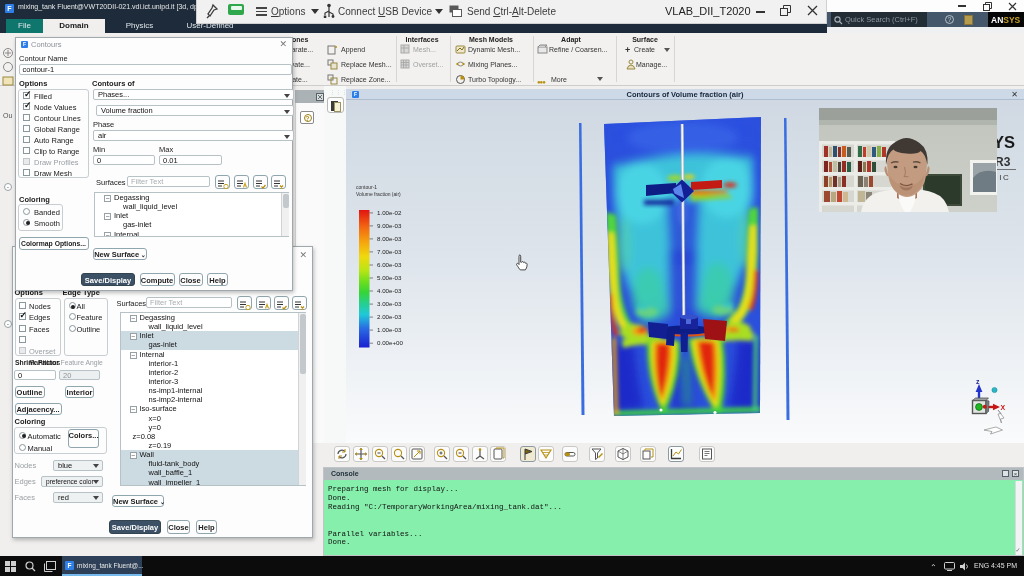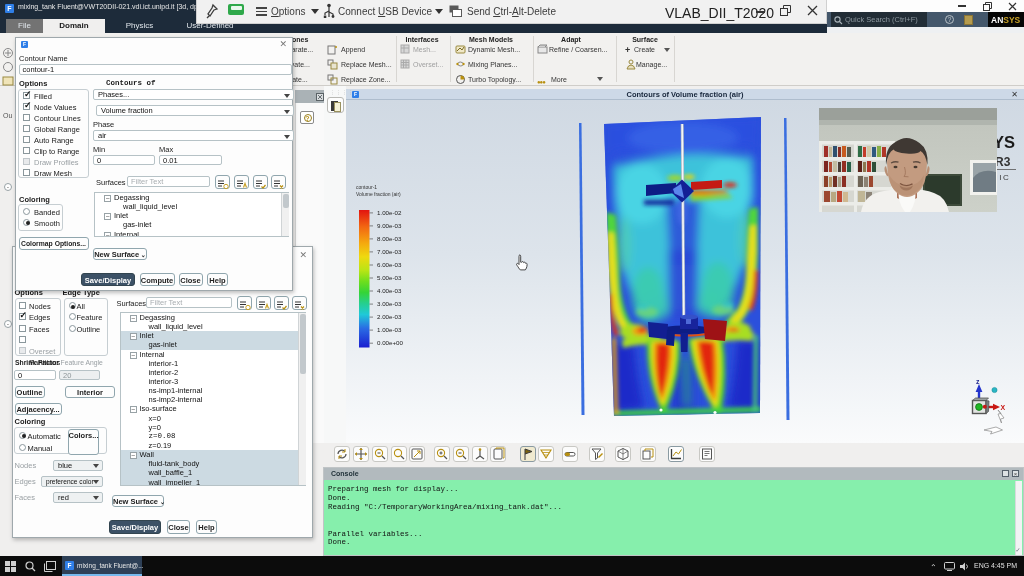--- a/index.html
+++ b/index.html
@@ -153,21 +153,21 @@
 </div>
 <div class="abs" style="left:3px;top:112px;font-size:7px;color:#555;">Ou</div>
 <div class="abs" style="left:4px;top:183px;width:8px;height:8px;border:1px solid #98a2a6;border-radius:50%;background:#fff;font-size:7px;line-height:6px;text-align:center;color:#555;">-</div>
 <div class="abs" style="left:4px;top:320px;width:8px;height:8px;border:1px solid #98a2a6;border-radius:50%;background:#fff;font-size:7px;line-height:6px;text-align:center;color:#555;">-</div>
 
 <div class="abs" id="titlebar">
   <div class="abs" style="left:5px;top:4px;width:9px;height:9px;background:#2f7fe8;border-radius:1px;color:#fff;font-size:7px;font-weight:bold;text-align:center;line-height:9px;">F</div>
   <div class="abs" style="left:18px;top:3px;font-size:7px;">mixing_tank Fluent@VWT20DII-021.vdi.ict.unipd.it  [3d, dp, pbns</div>
 </div>
 <div class="abs" id="tabrow">
-  <div class="tab" style="left:6px;width:37px;background:#737373;">File</div>
+  <div class="tab" style="left:6px;width:37px;background:#0f766e;">File</div>
   <div class="tab" style="left:43px;width:62px;background:#f0efee;color:#1a1a1a;font-weight:bold;">Domain</div>
   <div class="tab" style="left:105px;width:69px;">Physics</div>
   <div class="tab" style="left:174px;width:72px;">User-Defined</div>
 </div>
 <div class="abs" id="winctl">
   <div class="abs" style="left:131px;top:5px;width:8px;height:1.5px;background:#333;"></div>
   <svg class="abs" style="left:156px;top:2px;" width="9" height="9">
       <rect x="0.5" y="2.5" width="6" height="6" fill="none" stroke="#333"></rect>
       <path d="M2.5 2.5v-2h6v6h-2" fill="none" stroke="#333"></path>
     </svg>
@@ -209,21 +209,21 @@
       <rect x="0.8" y="12.5" width="2.5" height="2.5" fill="#333"></rect>
       <circle cx="10" cy="13.5" r="1.4" fill="#333"></circle>
     </svg>
   <div class="abs" style="left:141px;top:6px;">Connect <u>U</u>SB Device</div>
   <div class="abs" style="left:238px;top:9px;width:0;height:0;border:4px solid transparent;border-top:5px solid #333;"></div>
   <svg class="abs" style="left:252px;top:5px;" width="13" height="12">
       <rect x="0.5" y="0.5" width="9" height="7" fill="#5a5a5a"></rect>
       <rect x="3.5" y="4.5" width="9" height="7" fill="#fff" stroke="#5a5a5a"></rect>
     </svg>
   <div class="abs" style="left:270px;top:6px;">Send <u>C</u>trl-<u>A</u>lt-Delete</div>
-  <div class="abs" style="left:468px;top:5px;font-size:14px;color:#222;">VLAB_DII_T2020</div>
+  <div class="abs" style="left:468px;top:5px;font-size:11px;color:#222;">VLAB_DII_T2020</div>
   <div class="abs" style="left:559px;top:11px;width:9px;height:1.5px;background:#333;"></div>
   <svg class="abs" style="left:583px;top:5px;" width="11" height="11">
       <rect x="0.5" y="3.5" width="7" height="7" fill="none" stroke="#333"></rect>
       <path d="M3.5 3.5v-3h7v7h-3" fill="none" stroke="#333"></path>
     </svg>
   <svg class="abs" style="left:610px;top:5px;" width="11" height="11">
       <path d="M1 1l9 9M10 1l-9 9" stroke="#333" stroke-width="1.3"></path>
     </svg>
 </div>
 
@@ -672,27 +672,27 @@
     <div class="lbl" style="left:64px;top:55px;">All</div>
   <div class="rd" style="left:56px;top:66.3px;"></div>
     <div class="lbl" style="left:64px;top:66.3px;">Feature</div>
   <div class="rd" style="left:56px;top:77.6px;"></div>
     <div class="lbl" style="left:64px;top:77.6px;">Outline</div>
   <div class="blbl" style="left:2.5px;top:112px;font-size:6.8px;">Shrink Factor</div>
   <div class="glbl" style="left:48px;top:112px;font-size:6.8px;">Feature Angle</div>
   <div class="ip" style="left:1.5px;top:123px;width:42px;height:10px;line-height:9px;">0</div>
   <div class="ip ipd" style="left:46.5px;top:123px;width:41px;height:10px;line-height:9px;">20</div>
   <div class="btn" style="left:2px;top:138.5px;width:30px;height:12.5px;line-height:12px;">Outline</div>
-  <div class="btn" style="left:52.5px;top:138.5px;width:50px;height:12.5px;line-height:12px;">Interior</div>
+  <div class="btn" style="left:52.5px;top:138.5px;width:29px;height:12.5px;line-height:12px;">Interior</div>
   <div class="btn" style="left:2px;top:155.5px;width:47px;height:12.5px;line-height:12px;">Adjacency...</div>
   <div class="blbl" style="left:2px;top:170px;">Coloring</div>
   <div class="gbox" style="left:1.5px;top:179.5px;width:93px;height:27.5px;"></div>
   <div class="rd rdon" style="left:6.5px;top:184.5px;"></div>
     <div class="lbl" style="left:15px;top:184.5px;">Automatic</div>
-  <div class="btn" style="left:55px;top:182px;width:31px;height:26px;line-height:12px;">Colors...</div>
+  <div class="btn" style="left:55px;top:182px;width:31px;height:19px;line-height:12px;">Colors...</div>
   <div class="rd" style="left:6.5px;top:196.5px;"></div>
     <div class="lbl" style="left:15px;top:196.5px;">Manual</div>
   <div class="glbl" style="left:2px;top:214px;">Nodes</div>
   <div class="dd" style="left:40.5px;top:212.5px;width:50px;height:11.5px;line-height:10.5px;background:#eef1f2;">blue<i></i></div>
   <div class="glbl" style="left:2px;top:230px;">Edges</div>
   <div class="dd" style="left:28.5px;top:228.5px;width:62px;height:11.5px;line-height:10.5px;background:#eef1f2;font-size:6.6px;">preference color<i></i></div>
   <div class="glbl" style="left:2px;top:246px;">Faces</div>
   <div class="dd" style="left:40.5px;top:244.5px;width:50px;height:11.5px;line-height:10.5px;background:#eef1f2;">red<i></i></div>
   <div class="lbl" style="left:104px;top:52px;">Surfaces</div>
   <div class="ip" style="left:133.5px;top:50px;width:86px;height:11px;line-height:10px;color:#a8adb0;">Filter Text</div>
@@ -719,43 +719,44 @@
     <div class="li hl" style="padding-left:28px;">gas-inlet</div>
     <div class="li g"><span class="m">−</span>Internal</div>
     <div class="li" style="padding-left:28px;">interior-1</div>
     <div class="li" style="padding-left:28px;">interior-2</div>
     <div class="li" style="padding-left:28px;">interior-3</div>
     <div class="li" style="padding-left:28px;">ns-imp1-internal</div>
     <div class="li" style="padding-left:28px;">ns-imp2-internal</div>
     <div class="li g"><span class="m">−</span>Iso-surface</div>
     <div class="li" style="padding-left:28px;">x=0</div>
     <div class="li" style="padding-left:28px;">y=0</div>
-    <div class="li" style="padding-left:28px;font-family:Liberation Mono, monospace;">z=0.08</div>
+    <div class="li" style="padding-left:12px;">z=0.08</div>
     <div class="li" style="padding-left:28px;">z=0.19</div>
     <div class="li g hl"><span class="m">−</span>Wall</div>
     <div class="li hl" style="padding-left:28px;">fluid-tank_body</div>
     <div class="li hl" style="padding-left:28px;">wall_baffle_1</div>
     <div class="li hl" style="padding-left:28px;">wall_impeller_1</div>
   </div>
   <div class="sb" style="left:285px;top:66px;height:172px;">
       <div class="sbt" style="top:1px;height:60px;"></div>
     </div>
   <div class="btn" style="left:99.5px;top:248px;width:52px;height:12px;line-height:11px;">New Surface <span style="font-size:6px;">⌄</span></div>
   <div class="btn pbtn" style="left:96.5px;top:273px;width:52px;height:13.5px;line-height:13px;">Save/Display</div>
   <div class="btn" style="left:154.5px;top:273px;width:23px;height:13.5px;line-height:13px;">Close</div>
   <div class="btn" style="left:183.5px;top:273px;width:21px;height:13.5px;line-height:13px;">Help</div>
 </div>
 
 <div class="dlg" id="dlg1" style="left:15px;top:37px;width:278px;height:254px;">
   <div class="abs" style="left:5px;top:3px;width:7px;height:7px;background:#2f7fe8;border-radius:1px;color:#fff;font-size:5px;font-weight:bold;text-align:center;line-height:7px;">F</div>
+  <div class="dtitle" style="padding-left:15px;padding-top:2px;">Contours</div>
   <div class="abs" style="right:5px;top:1px;font-size:9px;color:#777;">✕</div>
   <div class="lbl" style="left:3px;top:16px;">Contour Name</div>
   <div class="ip" style="left:2.5px;top:26px;width:273px;height:10.5px;line-height:9px;">contour-1</div>
   <div class="blbl" style="left:3px;top:41px;">Options</div>
-  <div class="blbl" style="left:90px;top:41px;font-family:Liberation Mono, monospace;">Contours of</div>
+  <div class="blbl" style="left:76px;top:41px;">Contours of</div>
   <div class="gbox" style="left:1.5px;top:51px;width:71px;height:89px;"></div>
   <div class="cb" style="left:7px;top:54px;"></div>
     <div class="ck" style="left:8px;top:54px;">✓</div>
     <div class="lbl" style="left:18px;top:54px;text-align:right;">Filled</div>
   <div class="cb" style="left:7px;top:65px;"></div>
     <div class="ck" style="left:8px;top:65px;">✓</div>
     <div class="lbl" style="left:18px;top:65px;">Node Values</div>
   <div class="cb" style="left:7px;top:76px;"></div>
     <div class="lbl" style="left:18px;top:76px;">Contour Lines</div>
   <div class="cb" style="left:7px;top:87px;"></div>

